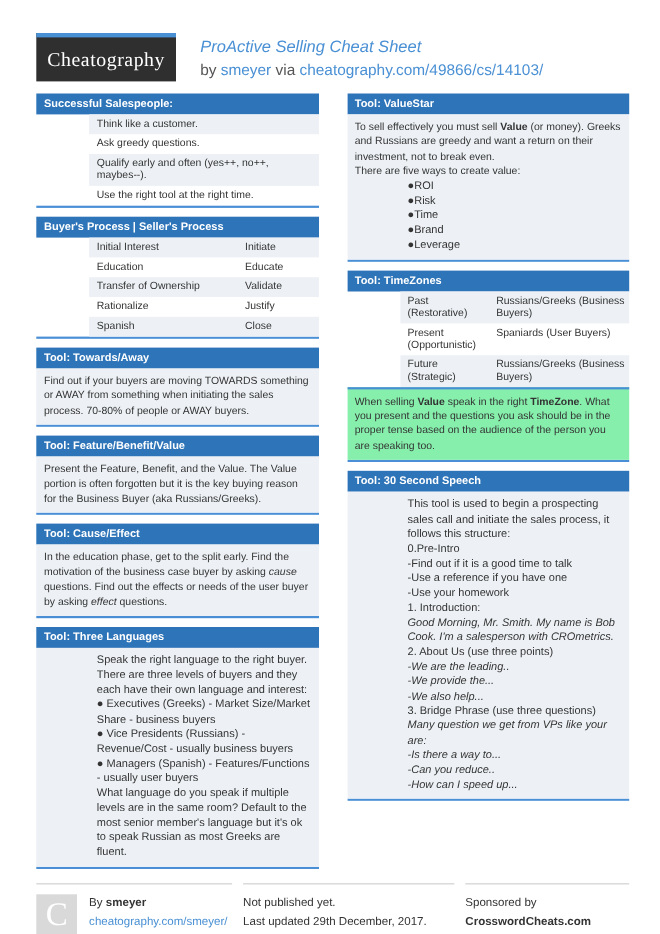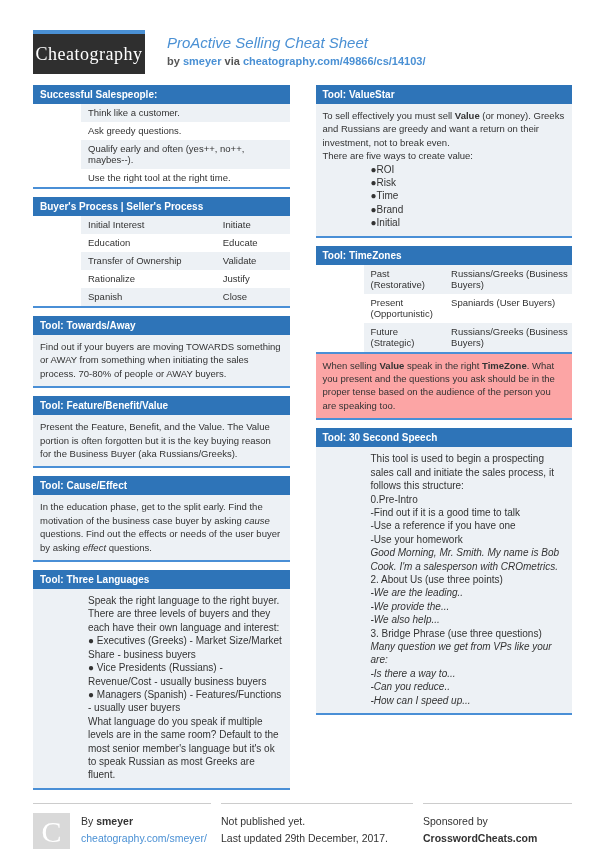--- a/index.html
+++ b/index.html
@@ -7,28 +7,28 @@
   body {
     width: 600px; height: 849px; background: #fff;
     font-family: "Liberation Sans", sans-serif; color: #333;
     overflow: hidden; position: relative;
   }
   .sheet { padding: 30px 28px 0 33px; }
 
   
   .hdr { display: flex; align-items: flex-start; }
   .logo-box {
-    width: 112px; height: 44px; background: var(--logo_bg, #2f2f2f);
+    width: 127px; height: 44px; background: var(--logo_bg, #2f2f2f);
     border-top: 4px solid var(--link_blue, #4a90d4);
     display: flex; align-items: center; justify-content: center; flex: none;
   }
   .logo-text { color: #fff; font-family: "Liberation Serif", serif; font-size: 18px; letter-spacing: .5px; }
   .title-block { margin-left: 22px; padding-top: 4px; }
   .title { margin: 0; font-size: 15px; font-weight: normal; color: var(--link_blue, #4a90d4); font-style: italic; }
-  .byline { margin-top: 4px; font-size: 11px; color: #555; font-weight: bold; }
+  .byline { margin-top: 4px; font-size: 14px; color: #555; }
   .link { color: var(--link_blue, #4a90d4); cursor: pointer; }
 
   
   .columns { display: flex; gap: 26px; margin-top: 11px; align-items: flex-start; }
   .col { flex: 1; min-width: 0; }
   .card { margin-bottom: 8px; border-bottom: 2px solid var(--border_blue, #4a8fd6); }
   .card-header {
     background: var(--header_blue, #2e74b8); color: #fff;
     font-weight: bold; font-size: 10px; padding: 4px 7px;
   }
@@ -36,21 +36,21 @@
   
   .lrow { display: flex; margin-left: 48px; }
   .tbl .lcell { padding: 3px 7px 4px; font-size: 9.5px; line-height: 11px; }
   .striped .lrow:nth-child(odd) { background: var(--stripe, #edf1f5); }
   .cols-70 .lcell:first-child { width: 68%; }
   .cols-70 .lcell:nth-child(2) { width: 32%; padding-left: 0; }
   .cols-42 .lcell:first-child { width: 42%; }
   .cols-42 .lcell:nth-child(2) { width: 58%; padding-left: 0; padding-right: 4px; }
 
   .para { background: var(--stripe, #edf1f5); padding: 5px 7px 6px; font-size: 9.5px; line-height: 13.4px; }
-  .note { background: #fca5a5; border-top: 2px solid var(--border_blue, #4a8fd6); padding: 5px 7px 6px; font-size: 9.5px; line-height: 13.4px; }
+  .note { background: #86efac; border-top: 2px solid var(--border_blue, #4a8fd6); padding: 5px 7px 6px; font-size: 9.5px; line-height: 13.4px; }
   .linelist .lrow { display: block; background: none !important; }
   .linelist .lcell { padding: 0; font-size: 10px; line-height: 13.4px; }
   .b { font-weight: bold; }
   .i { font-style: italic; }
 
   
   .footer { display: flex; gap: 10px; margin-top: 5px; }
   .fcol { border-top: 1px solid #ccc; padding-top: 9px; font-size: 10.5px; line-height: 17px; }
   .fcol1 { width: 178px; display: flex; }
   .avatar {
@@ -171,21 +171,21 @@
         <div class="para">
           <div>
             <span>To sell effectively you must sell </span><span class="b">Value</span><span> (or money). Greeks and Russians are greedy and want a return on their investment, not to break even.</span>
           </div>
           <div>There are five ways to create value:</div>
           <div class="linelist">
               <div class="lrow"><span class="lcell">●ROI</span></div>
               <div class="lrow"><span class="lcell">●Risk</span></div>
               <div class="lrow"><span class="lcell">●Time</span></div>
               <div class="lrow"><span class="lcell">●Brand</span></div>
-              <div class="lrow"><span class="lcell">●Initial</span></div>
+              <div class="lrow"><span class="lcell">●Leverage</span></div>
             </div>
         </div>
       </section>
 
       <section class="card">
         <div class="card-header">Tool: TimeZones</div>
         <div class="tbl striped cols-42">
             <div class="lrow">
               <span class="lcell">Past (Restorative)</span>
               <span class="lcell">Russians/Greeks (Business Buyers)</span>
@@ -205,20 +205,21 @@
       </section>
 
       <section class="card">
         <div class="card-header">Tool: 30 Second Speech</div>
         <div class="para linelist">
             <div class="lrow"><span class="lcell">This tool is used to begin a prospecting sales call and initiate the sales process, it follows this structure:</span></div>
             <div class="lrow"><span class="lcell">0.Pre-Intro</span></div>
             <div class="lrow"><span class="lcell">-Find out if it is a good time to talk</span></div>
             <div class="lrow"><span class="lcell">-Use a reference if you have one</span></div>
             <div class="lrow"><span class="lcell">-Use your homework</span></div>
+            <div class="lrow"><span class="lcell">1. Introduction:</span></div>
             <div class="lrow"><span class="lcell i">Good Morning, Mr. Smith. My name is Bob Cook. I'm a salesperson with CROmetrics.</span></div>
             <div class="lrow"><span class="lcell">2. About Us (use three points)</span></div>
             <div class="lrow"><span class="lcell i">-We are the leading..</span></div>
             <div class="lrow"><span class="lcell i">-We provide the...</span></div>
             <div class="lrow"><span class="lcell i">-We also help...</span></div>
             <div class="lrow"><span class="lcell">3. Bridge Phrase (use three questions)</span></div>
             <div class="lrow"><span class="lcell i">Many question we get from VPs like your are:</span></div>
             <div class="lrow"><span class="lcell i">-Is there a way to...</span></div>
             <div class="lrow"><span class="lcell i">-Can you reduce..</span></div>
             <div class="lrow"><span class="lcell i">-How can I speed up...</span></div>

